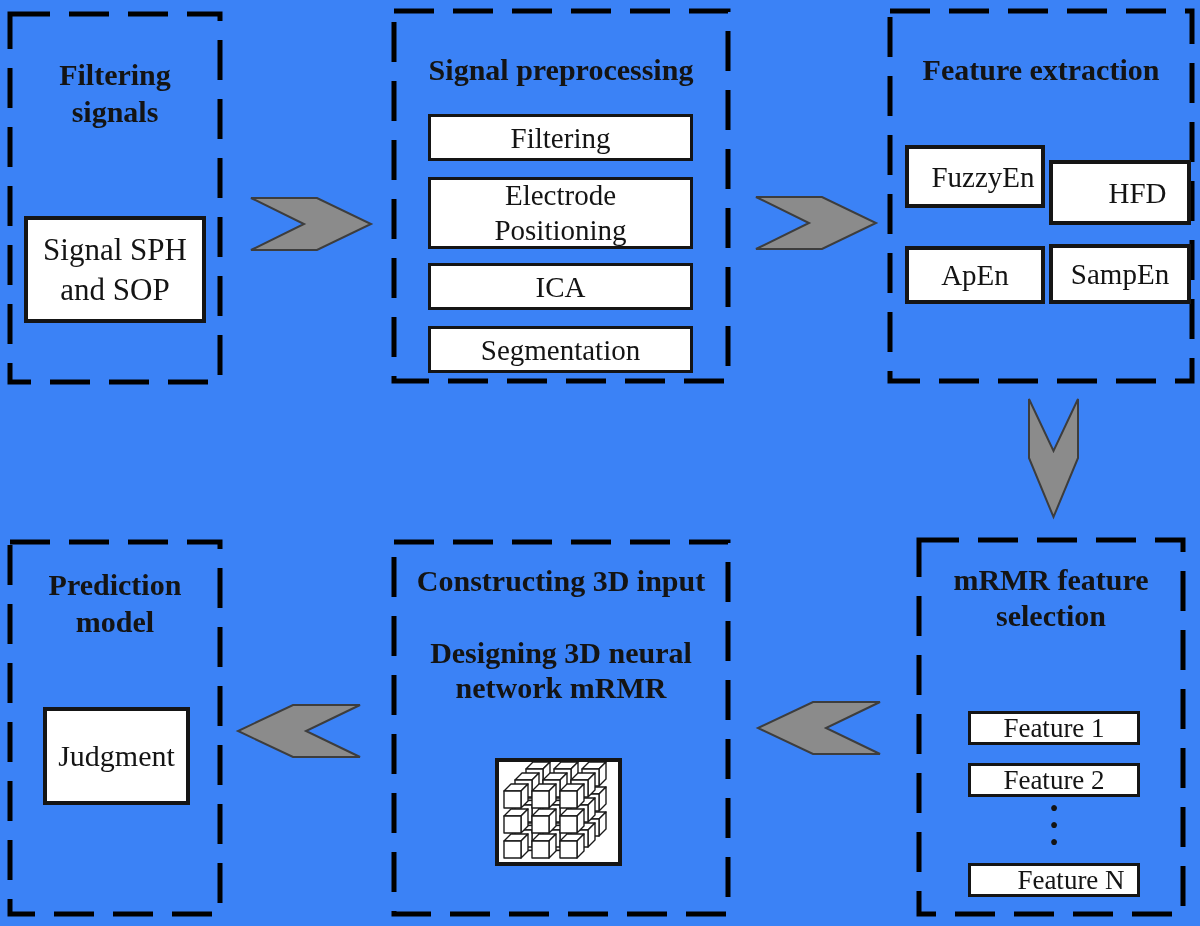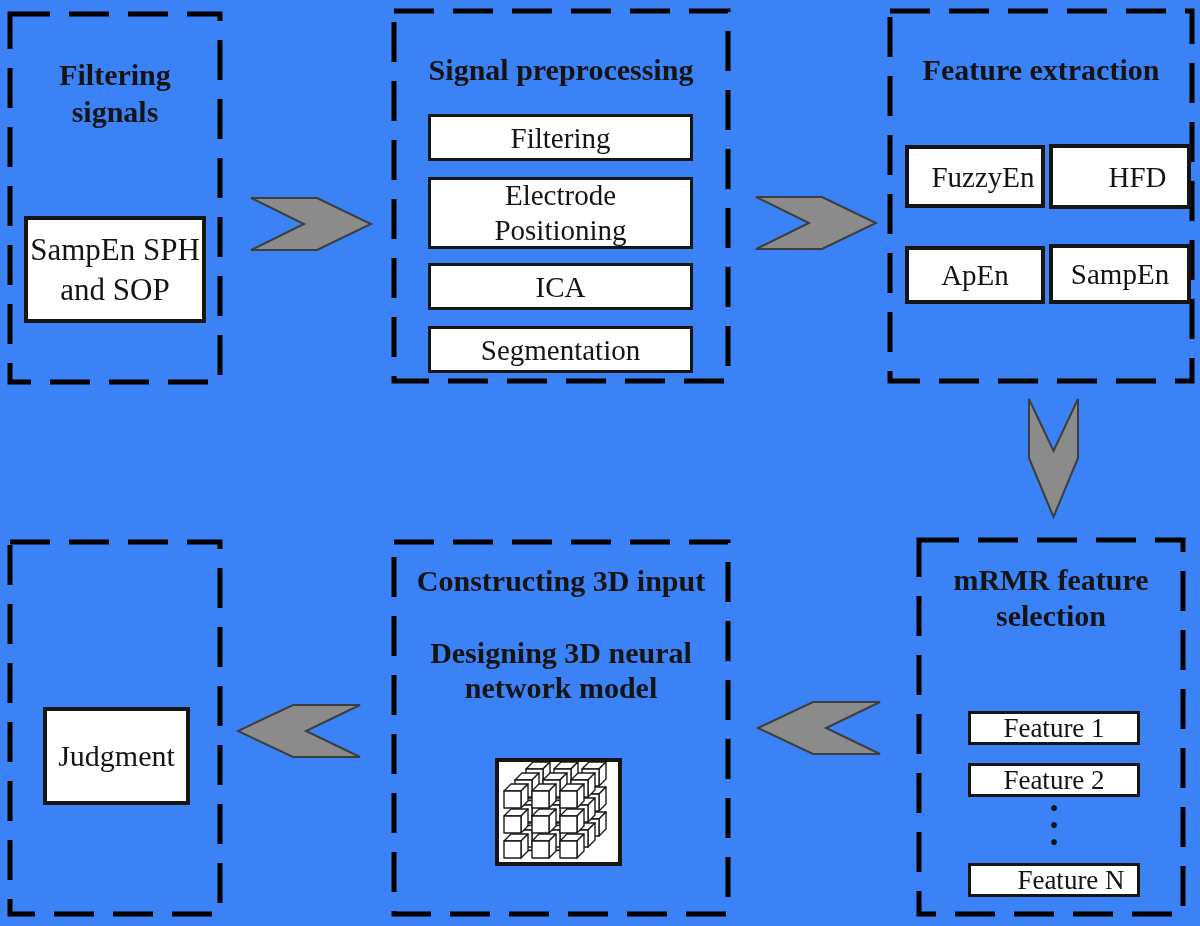--- a/index.html
+++ b/index.html
@@ -25,21 +25,21 @@
   #t5b{left:411px;top:635px;width:300px;line-height:35px;}
   #t6{left:936px;top:562px;width:230px;line-height:36px;}
   
   #b1{left:24px;top:216px;width:182px;height:107px;font-size:31px;line-height:40px;}
   #b2a{left:428px;top:114px;width:265px;height:47px;}
   #b2b{left:428px;top:177px;width:265px;height:72px;line-height:35px;}
   #b2b span{display:block;width:180px;}
   #b2c{left:428px;top:263px;width:265px;height:47px;}
   #b2d{left:428px;top:326px;width:265px;height:47px;}
   #b3a{left:905px;top:145px;width:140px;height:63px;padding-left:16px;}
-  #b3b{left:1049px;top:144px;width:142px;height:65px;padding-left:35px;}
+  #b3b{left:1049px;top:160px;width:142px;height:65px;padding-left:35px;}
   #b3c{left:905px;top:246px;width:140px;height:58px;text-align:center;}
   #b3d{left:1049px;top:244px;width:142px;height:60px;}
   #b4{left:43px;top:707px;width:147px;height:98px;font-size:30px;}
   #b6a{left:968px;top:711px;width:172px;height:34px;font-size:27px;}
   #b6b{left:968px;top:763px;width:172px;height:34px;font-size:27px;}
   #b6n{left:968px;top:863px;width:172px;height:34px;font-size:27px;padding-left:34px;}
   #dots{
     position:absolute;left:1045px;top:800px;width:18px;height:54px;
     font-size:32px;line-height:17px;font-weight:700;text-align:center;
     word-break:break-all;font-family:"DejaVu Serif","Liberation Serif",serif;
@@ -67,21 +67,21 @@
       <polygon points="251,198 317,198 371,224 317,250 251,250 304,224"></polygon>
       <polygon points="756,197 822,197 876,223 822,249 756,249 809,223"></polygon>
       <polygon points="1029,399 1053.5,451 1078,399 1078,458 1053.5,517 1029,458"></polygon>
       <polygon points="880,702 813,702 758,728 813,754 880,754 826,728"></polygon>
       <polygon points="360,705 293,705 238,731 293,757 360,757 306,731"></polygon>
     </g>
   </svg>
 
   <div class="panel-title" id="t1">Filtering signals</div>
   <div class="sbox" id="b1">
-    <span>SampEn SPH and SOP</span>
+    <span>Signal SPH and SOP</span>
   </div>
 
   <div class="panel-title" id="t2">Signal preprocessing</div>
   <div class="sbox thin" id="b2a">
     <span>Filtering</span>
   </div>
   <div class="sbox thin" id="b2b">
     <span>Electrode Positioning</span>
   </div>
   <div class="sbox thin" id="b2c">
@@ -98,26 +98,27 @@
   <div class="sbox" id="b3b">
     <span>HFD</span>
   </div>
   <div class="sbox" id="b3c">
     <span>ApEn</span>
   </div>
   <div class="sbox" id="b3d">
     <span>SampEn</span>
   </div>
 
+  <div class="panel-title" id="t4">Prediction model</div>
   <div class="sbox" id="b4">
     <span>Judgment</span>
   </div>
 
   <div class="panel-title" id="t5a">Constructing 3D input</div>
-  <div class="panel-title" id="t5b">Designing 3D neural network model</div>
+  <div class="panel-title" id="t5b">Designing 3D neural network mRMR</div>
   <div id="cubeframe">
     <svg id="cube-art" width="119" height="100" viewBox="0 0 119 100">
         <line x1="44" y1="16.35" x2="55" y2="16.35" stroke="#1a1a1a" stroke-width="1.6"></line>
         <line x1="72" y1="16.35" x2="83" y2="16.35" stroke="#1a1a1a" stroke-width="1.6"></line>
         <line x1="44" y1="41.35" x2="55" y2="41.35" stroke="#1a1a1a" stroke-width="1.6"></line>
         <line x1="72" y1="41.35" x2="83" y2="41.35" stroke="#1a1a1a" stroke-width="1.6"></line>
         <line x1="44" y1="66.35" x2="55" y2="66.35" stroke="#1a1a1a" stroke-width="1.6"></line>
         <line x1="72" y1="66.35" x2="83" y2="66.35" stroke="#1a1a1a" stroke-width="1.6"></line>
         <line x1="35.5" y1="24" x2="35.5" y2="32" stroke="#1a1a1a" stroke-width="1.6"></line>
         <line x1="63.5" y1="24" x2="63.5" y2="32" stroke="#1a1a1a" stroke-width="1.6"></line>

